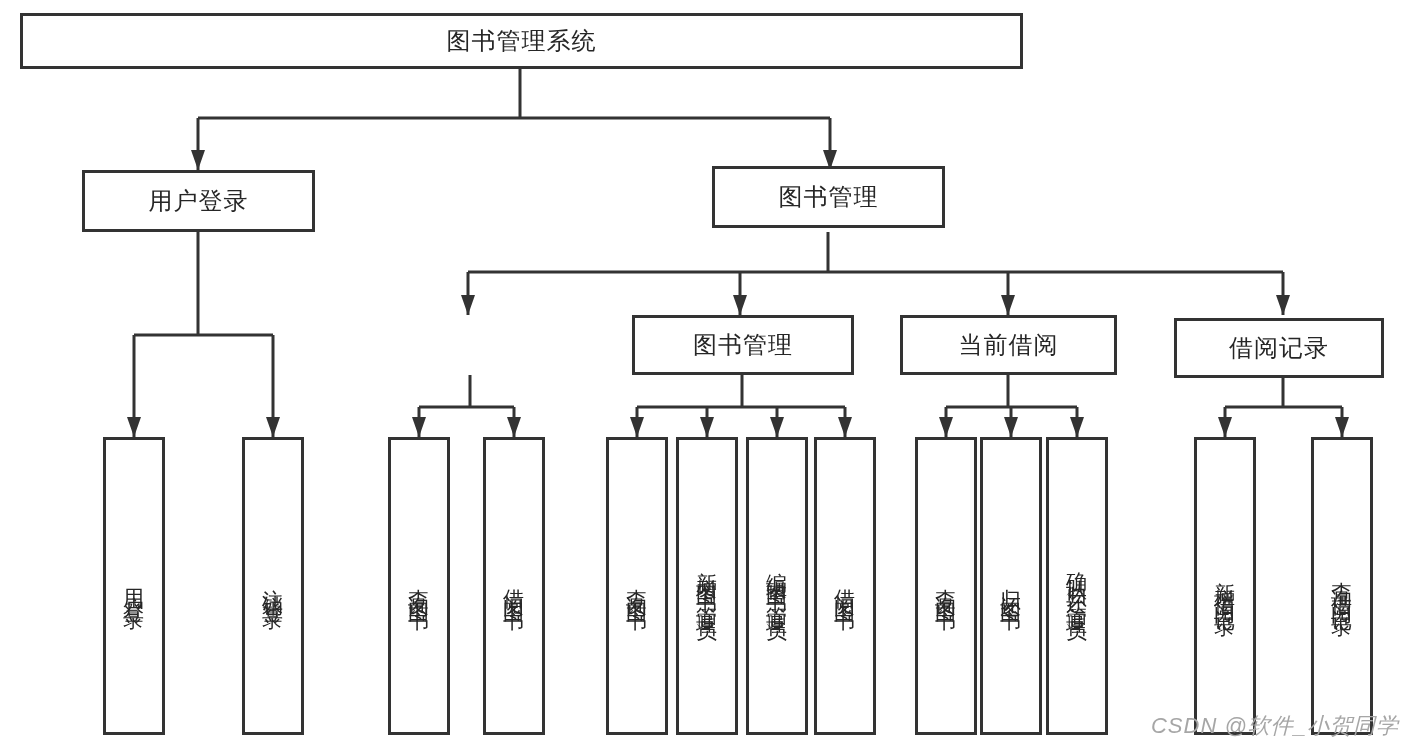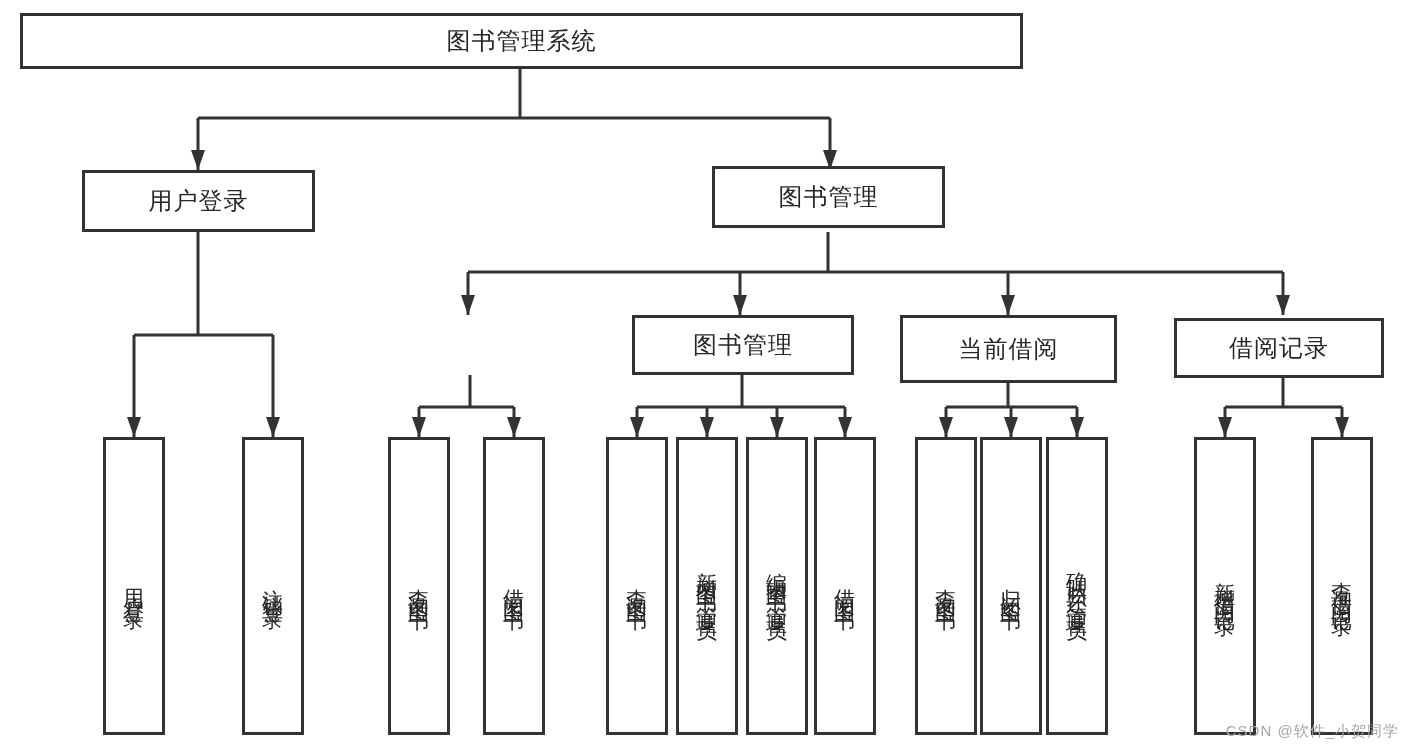--- a/index.html
+++ b/index.html
@@ -51,37 +51,38 @@
     top:437px;
     width:62px;
     height:298px;
   }
   
   #b-root{left:20px;top:13px;width:1003px;height:56px;}
   #b-l2a{left:82px;top:170px;width:233px;height:62px;}
   #b-l2b{left:712px;top:166px;width:233px;height:62px;}
   #b-l3a{left:362px;top:315px;width:215px;height:60px;}
   #b-l3b{left:632px;top:315px;width:222px;height:60px;}
-  #b-l3c{left:900px;top:315px;width:217px;height:68px;}
+  #b-l3c{left:900px;top:315px;width:217px;height:60px;}
   #b-l3d{left:1174px;top:318px;width:210px;height:60px;}
   
   #f1a{left:103px;} #f1b{left:242px;}
   #f2a{left:388px;} #f2b{left:483px;}
   #f3a{left:606px;} #f3b{left:676px;} #f3c{left:746px;} #f3d{left:814px;}
   #f4a{left:915px;} #f4b{left:980px;} #f4c{left:1046px;}
   #f5a{left:1194px;} #f5b{left:1311px;}
   .watermark{
     position:absolute;
     right:6px;
     bottom:6px;
-    font-size:15px;
+    font-size:22px;
     color:var(--watermark);
     letter-spacing:1px;
     z-index:5;
     white-space:nowrap;
+    font-style:italic;
   }
 </style>
 </head>
 <body>
 
 <div class="canvas">
 
   <svg class="connectors" viewBox="0 0 1405 747" xmlns="http://www.w3.org/2000/svg">
     <defs>
       <marker id="arrow" markerUnits="userSpaceOnUse" markerWidth="20" markerHeight="14" refX="20" refY="7" orient="auto">

